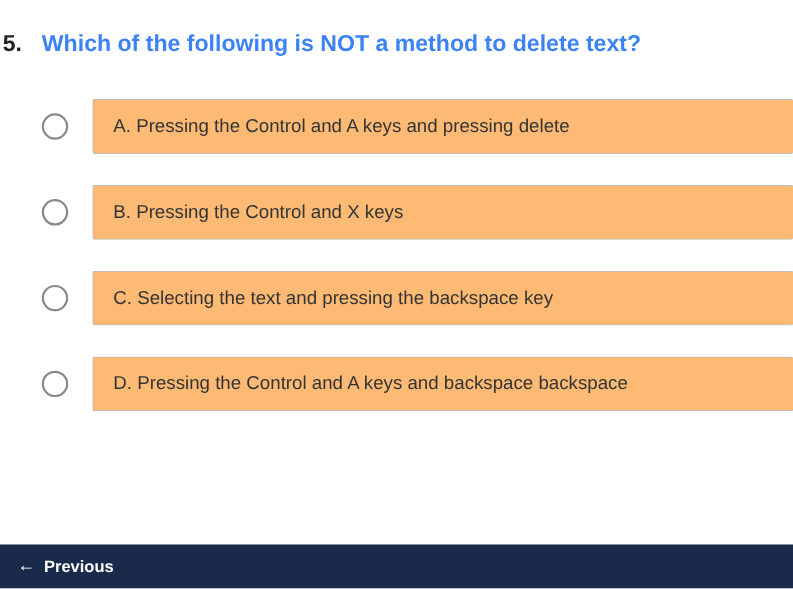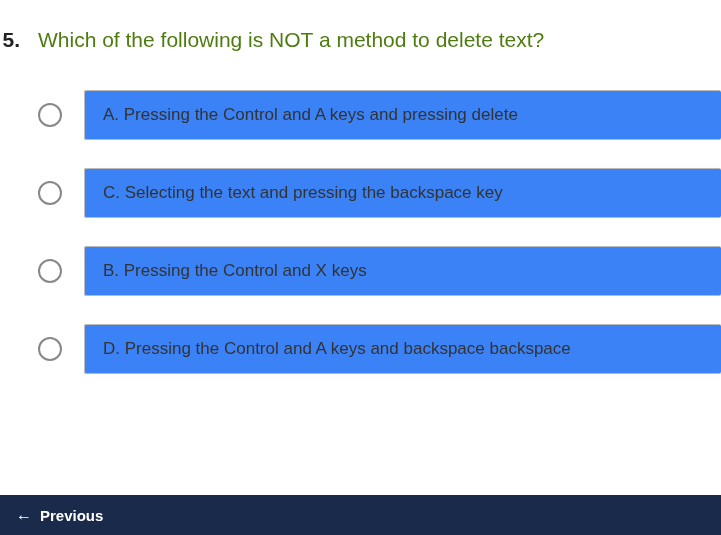--- a/index.html
+++ b/index.html
@@ -29,22 +29,22 @@
     .question-number {
       font-size: 21px;
       font-weight: 700;
       color: #222;
       margin-right: 18px;
       min-width: 20px;
       text-align: right;
     }
     .question-text {
       font-size: 21px;
-      font-weight: 400;
-      color: #4d7c0f;
+      font-weight: 700;
+      color: #3b82f6;
     }
     .options {
       padding-left: 38px;
     }
     .option {
       display: flex;
       align-items: center;
       margin-bottom: 28px;
     }
     .radio {
@@ -58,21 +58,21 @@
       background: #fff;
     }
     .option-box {
       border: 1px solid #bbb;
       border-radius: 2px;
       padding: 14px 18px;
       flex: 1;
       font-size: 17px;
       color: #333;
       cursor: pointer;
-      background: #3b82f6;
+      background: #fdba74;
       border-right: none;
     }
     .bottom-bar {
       position: absolute;
       bottom: 0;
       left: 0;
       right: 0;
       background: #1a2a4a;
       height: 40px;
       display: flex;
@@ -104,25 +104,25 @@
     <div class="question-text">Which of the following is NOT a method to delete text?</div>
   </div>
 
   <div class="options">
     <div class="option">
       <div class="radio"></div>
       <div class="option-box">A. Pressing the Control and A keys and pressing delete</div>
     </div>
     <div class="option">
       <div class="radio"></div>
-      <div class="option-box">C. Selecting the text and pressing the backspace key</div>
+      <div class="option-box">B. Pressing the Control and X keys</div>
     </div>
     <div class="option">
       <div class="radio"></div>
-      <div class="option-box">B. Pressing the Control and X keys</div>
+      <div class="option-box">C. Selecting the text and pressing the backspace key</div>
     </div>
     <div class="option">
       <div class="radio"></div>
       <div class="option-box">D. Pressing the Control and A keys and backspace backspace</div>
     </div>
   </div>
 </div>
 
 <div class="bottom-bar">
   <div class="previous-btn">

